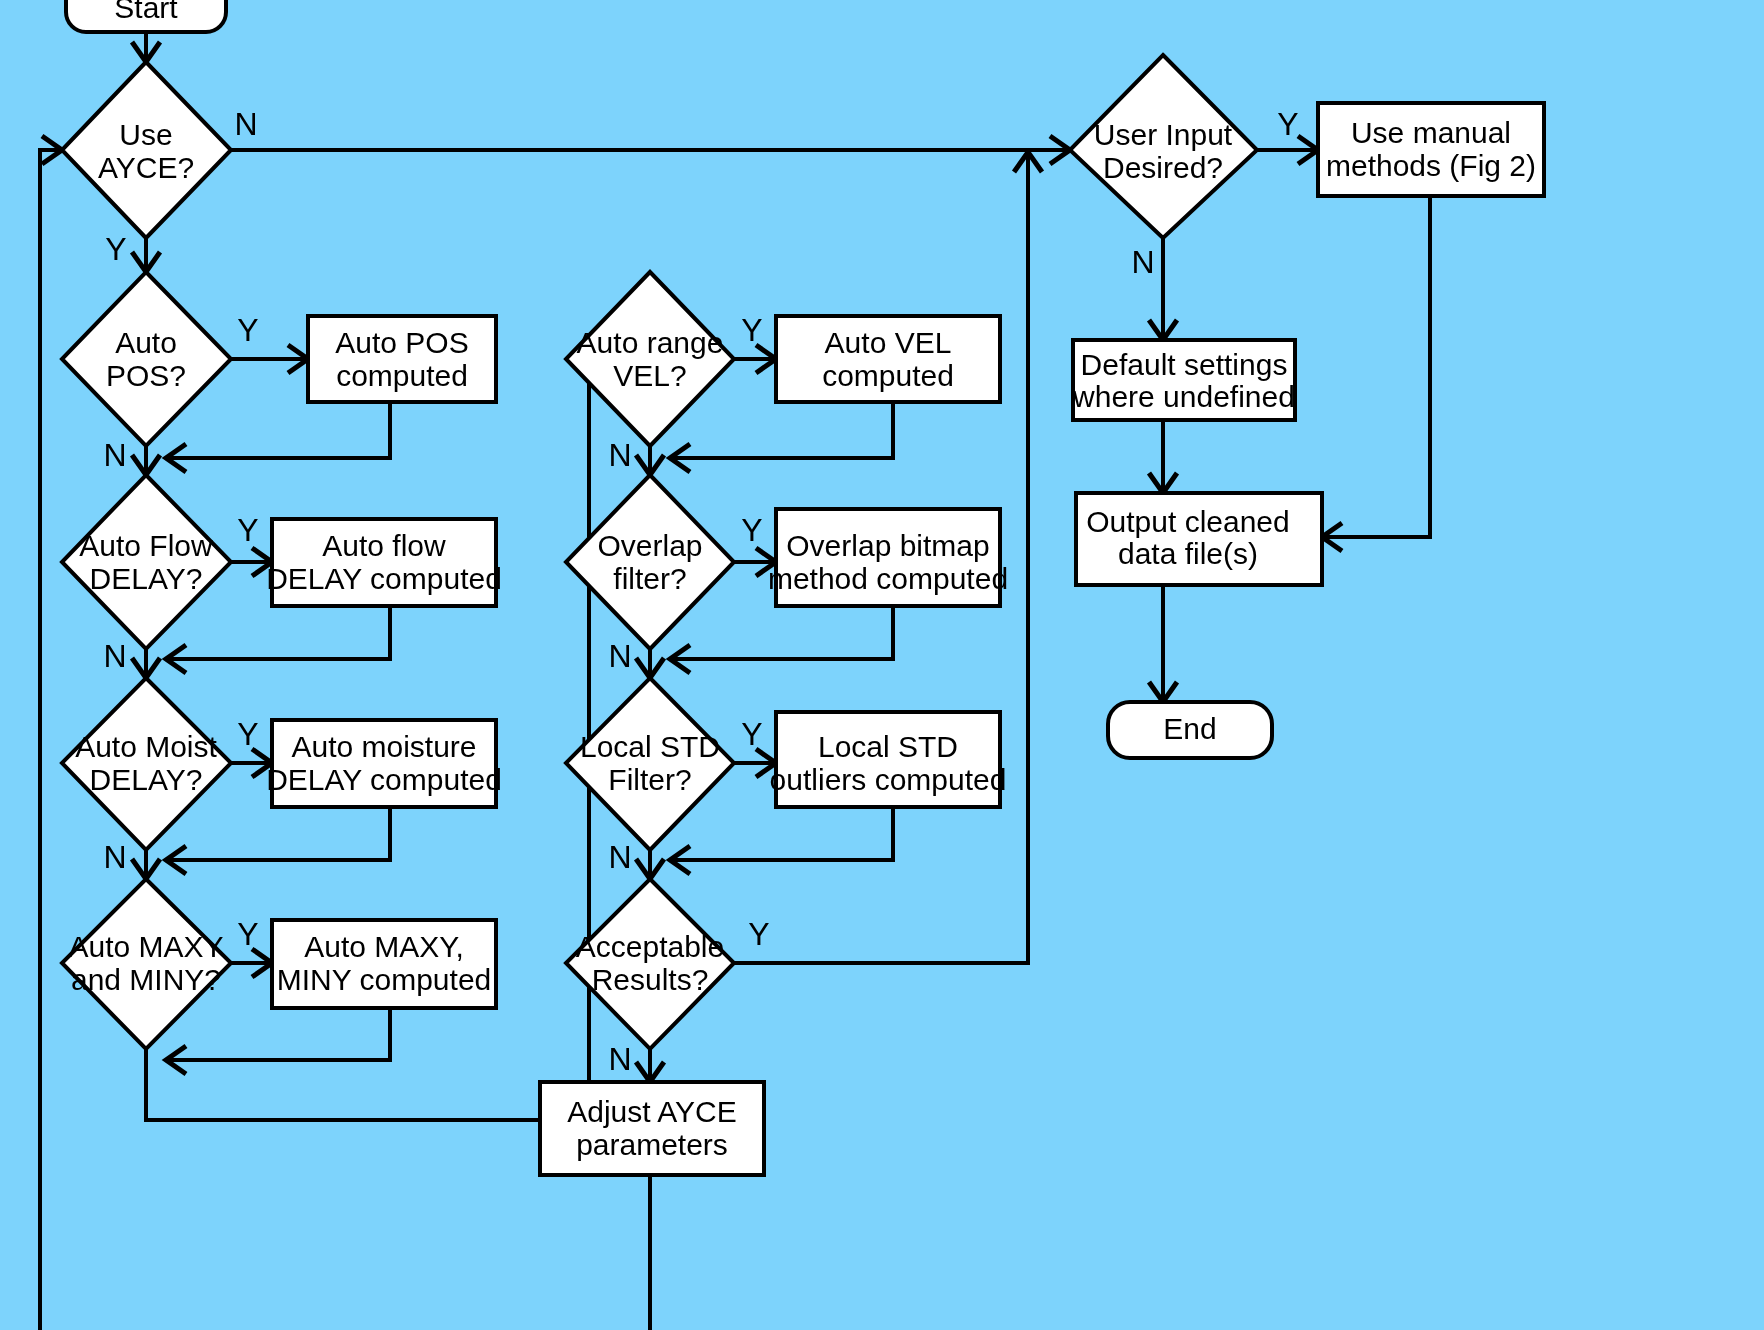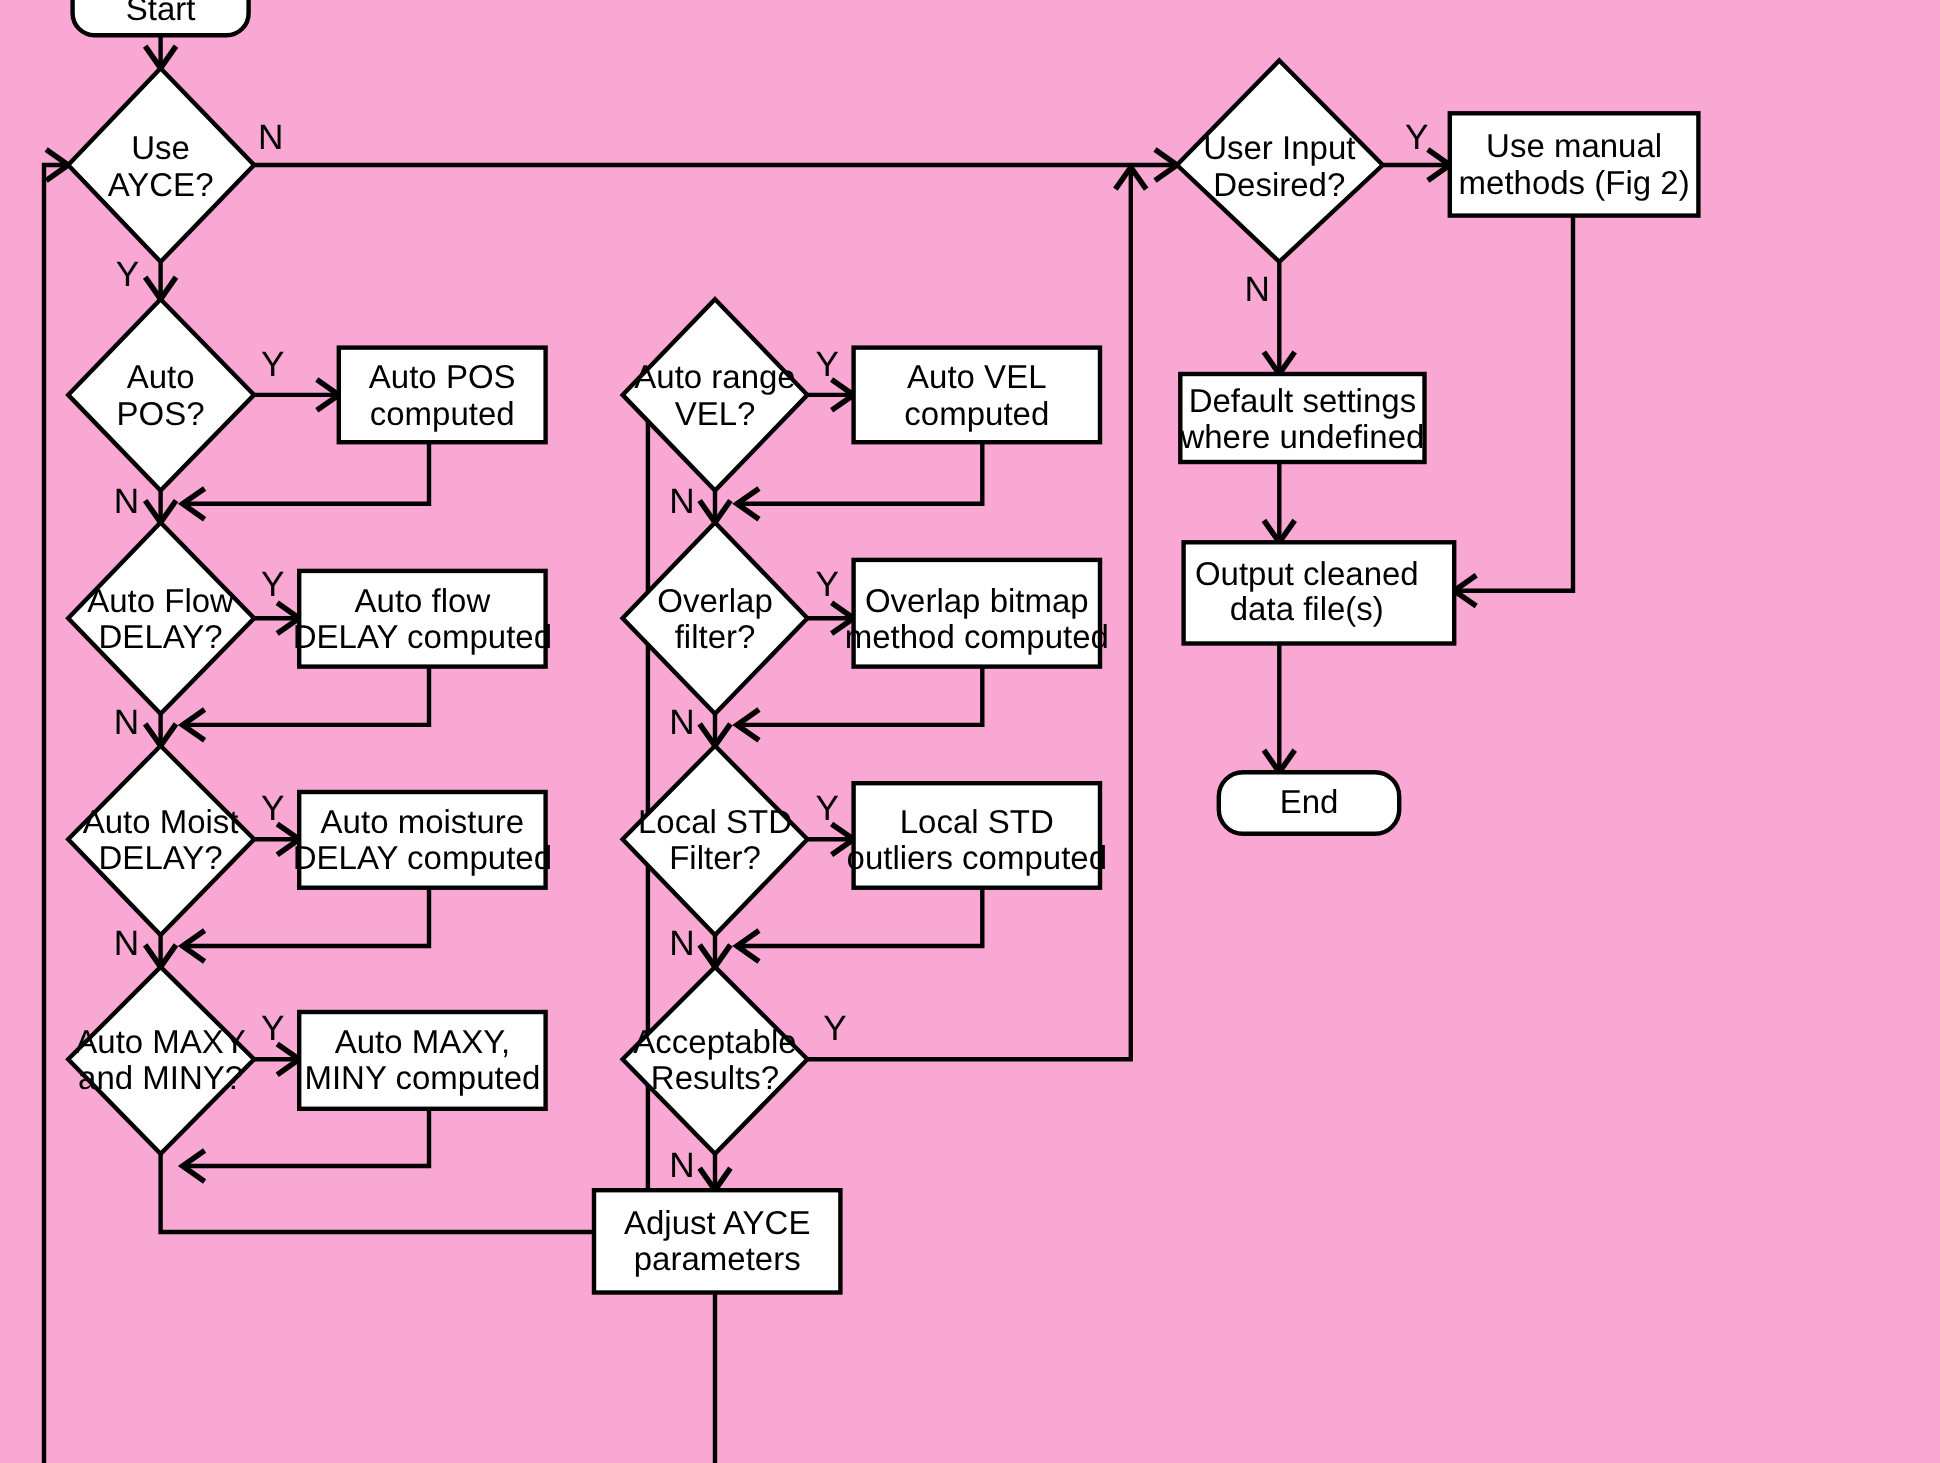--- a/index.html
+++ b/index.html
@@ -4,21 +4,21 @@
 <style>
   html, body {
     margin: 0;
     padding: 0;
     background: #ffffff;
   }
   #stage {
     position: relative;
     width: 1764px;
     height: 1330px;
-    background: #f9a8d4;
+    background: #7dd3fc;
     overflow: hidden;
     font-family: "Liberation Sans", sans-serif;
   }
   svg#flow {
     position: absolute;
     left: 0;
     top: 0;
     width: 1764px;
     height: 1330px;
   }

